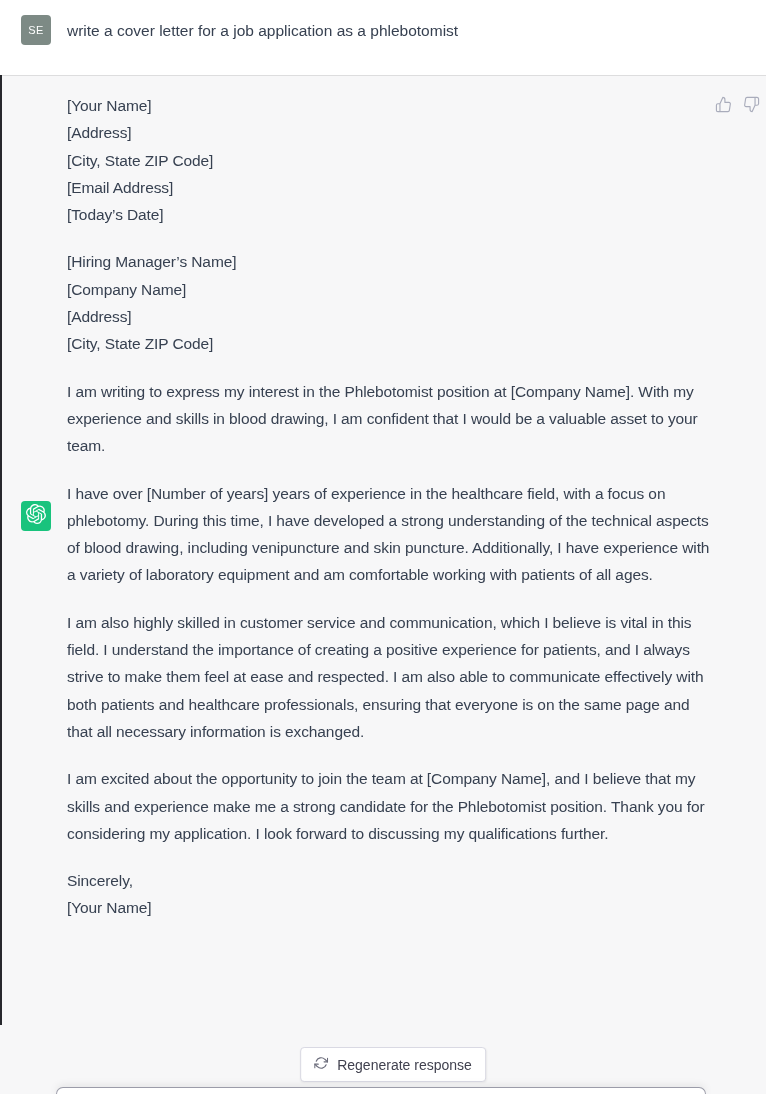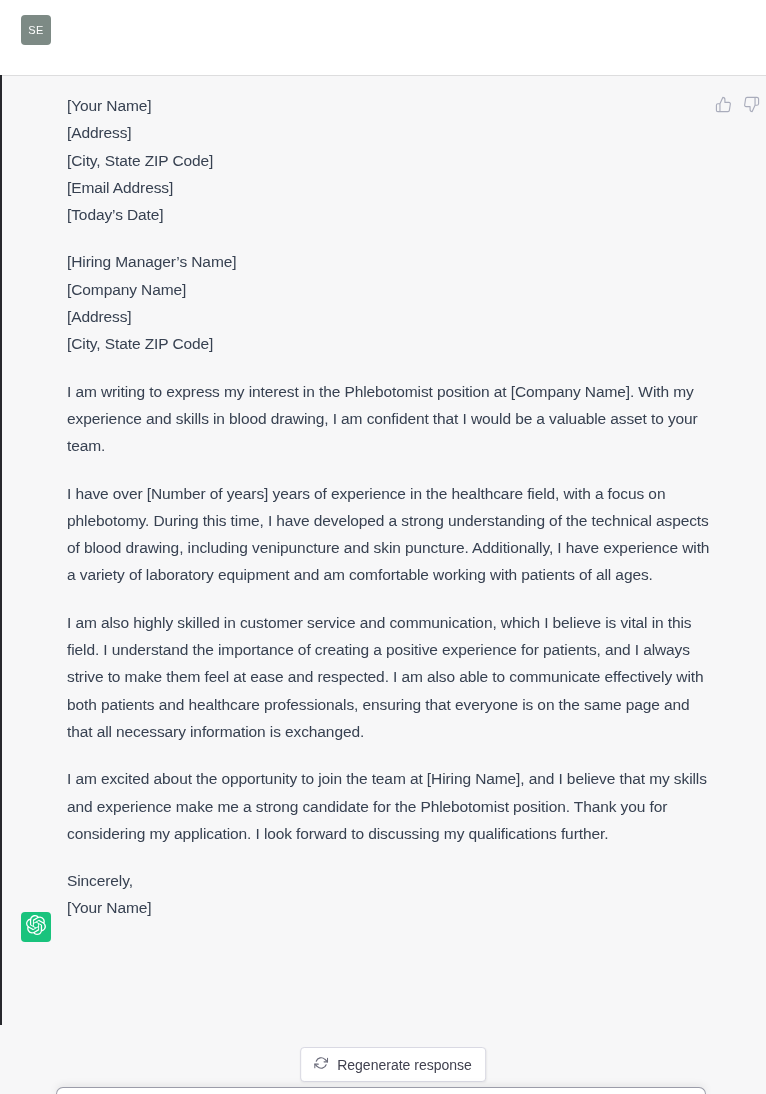--- a/index.html
+++ b/index.html
@@ -46,21 +46,21 @@
   
   .assistant-section {
     position: absolute;
     top: 75px; left: 0; right: 0; bottom: 0;
     background: #f7f7f8;
     border-top: 1px solid rgba(0,0,0,0.10);
     box-sizing: border-box;
   }
   .assistant-inner {
     display: flex;
-    align-items: flex-end;
+    align-items: center;
     padding: 15px 8px 0 21px;
     gap: 16px;
   }
   .message {
     width: 645px;
     font-size: 15.5px;
     line-height: 27.3px;
     letter-spacing: -0.1px;
     color: #374151;
     padding-top: 1px;
@@ -142,20 +142,21 @@
 </head>
 <body>
 
 <div class="screen">
 
   <div class="user-section">
     <div class="row-inner">
       <div class="avatar user">
         <span>SE</span>
       </div>
+      <div class="user-text">write a cover letter for a job application as a phlebotomist</div>
     </div>
   </div>
 
   <div class="assistant-section">
     <div class="assistant-inner">
       <div class="avatar bot">
         <span>
           <svg viewBox="0 0 24 24" fill="#ffffff" fill-rule="evenodd" aria-hidden="true">
               <path d="M22.282 9.821a5.985 5.985 0 0 0-.516-4.91 6.046 6.046 0 0 0-6.51-2.9A6.065 6.065 0 0 0 4.981 4.18a5.985 5.985 0 0 0-3.998 2.9 6.046 6.046 0 0 0 .743 7.097 5.98 5.98 0 0 0 .51 4.911 6.051 6.051 0 0 0 6.515 2.9A5.985 5.985 0 0 0 13.26 24a6.056 6.056 0 0 0 5.772-4.206 5.99 5.99 0 0 0 3.997-2.9 6.056 6.056 0 0 0-.747-7.073zM13.26 22.43a4.476 4.476 0 0 1-2.876-1.04l.141-.081 4.779-2.758a.795.795 0 0 0 .392-.681v-6.737l2.02 1.168a.071.071 0 0 1 .038.052v5.583a4.504 4.504 0 0 1-4.494 4.494zM3.6 18.304a4.47 4.47 0 0 1-.535-3.014l.142.085 4.783 2.759a.771.771 0 0 0 .78 0l5.843-3.369v2.332a.08.08 0 0 1-.033.062L9.74 19.95a4.5 4.5 0 0 1-6.14-1.646zM2.34 7.896a4.485 4.485 0 0 1 2.366-1.973V11.6a.766.766 0 0 0 .388.676l5.815 3.355-2.02 1.168a.076.076 0 0 1-.071 0l-4.83-2.786A4.504 4.504 0 0 1 2.34 7.896zm16.597 3.855-5.833-3.387L15.119 7.2a.076.076 0 0 1 .071 0l4.83 2.791a4.494 4.494 0 0 1-.676 8.105v-5.678a.79.79 0 0 0-.407-.667zm2.01-3.023-.141-.085-4.774-2.782a.776.776 0 0 0-.785 0L9.409 9.23V6.897a.066.066 0 0 1 .028-.061l4.83-2.787a4.5 4.5 0 0 1 6.68 4.66zm-12.64 4.135-2.02-1.164a.08.08 0 0 1-.038-.057V6.075a4.5 4.5 0 0 1 7.375-3.453l-.142.08L8.704 5.46a.795.795 0 0 0-.393.681zm1.097-2.365 2.602-1.5 2.607 1.5v2.999l-2.597 1.5-2.607-1.5z"></path>
             </svg>
@@ -168,21 +169,21 @@
 [City, State ZIP Code]
 [Email Address]
 [Today’s Date]</p>
         <p>[Hiring Manager’s Name]
 [Company Name]
 [Address]
 [City, State ZIP Code]</p>
         <p>I am writing to express my interest in the Phlebotomist position at [Company Name]. With my experience and skills in blood drawing, I am confident that I would be a valuable asset to your team.</p>
         <p>I have over [Number of years] years of experience in the healthcare field, with a focus on phlebotomy. During this time, I have developed a strong understanding of the technical aspects of blood drawing, including venipuncture and skin puncture. Additionally, I have experience with a variety of laboratory equipment and am comfortable working with patients of all ages.</p>
         <p>I am also highly skilled in customer service and communication, which I believe is vital in this field. I understand the importance of creating a positive experience for patients, and I always strive to make them feel at ease and respected. I am also able to communicate effectively with both patients and healthcare professionals, ensuring that everyone is on the same page and that all necessary information is exchanged.</p>
-        <p>I am excited about the opportunity to join the team at [Hiring Name], and I believe that my skills and experience make me a strong candidate for the Phlebotomist position. Thank you for considering my application. I look forward to discussing my qualifications further.</p>
+        <p>I am excited about the opportunity to join the team at [Company Name], and I believe that my skills and experience make me a strong candidate for the Phlebotomist position. Thank you for considering my application. I look forward to discussing my qualifications further.</p>
         <p>Sincerely,
 [Your Name]</p>
       </div>
     </div>
 
     <div class="actions">
       <button class="icon-btn">
         <span>
           <svg viewBox="0 0 24 24" fill="none" stroke="currentColor" stroke-width="1.6" stroke-linecap="round" stroke-linejoin="round" aria-hidden="true">
               <path d="M14 9V5a3 3 0 0 0-3-3l-4 9v11h11.28a2 2 0 0 0 2-1.7l1.38-9a2 2 0 0 0-2-2.3zM7 22H4a2 2 0 0 1-2-2v-7a2 2 0 0 1 2-2h3"></path>

